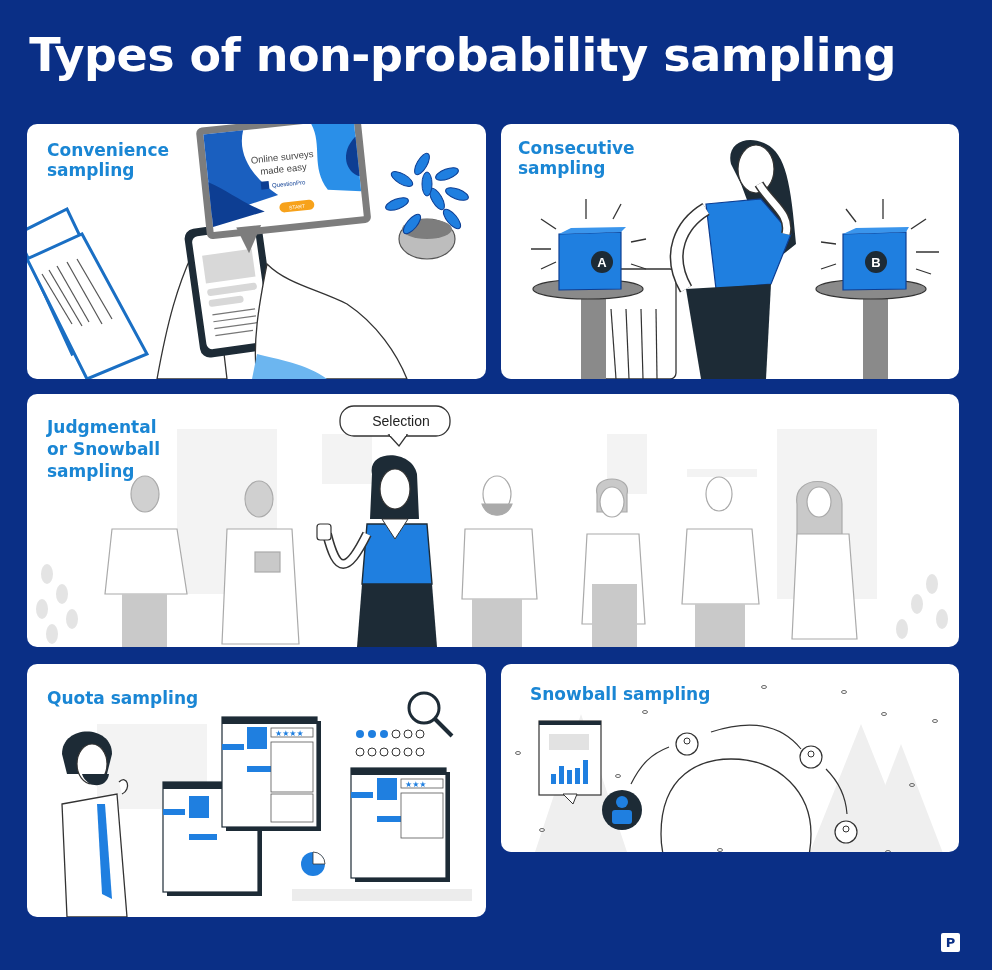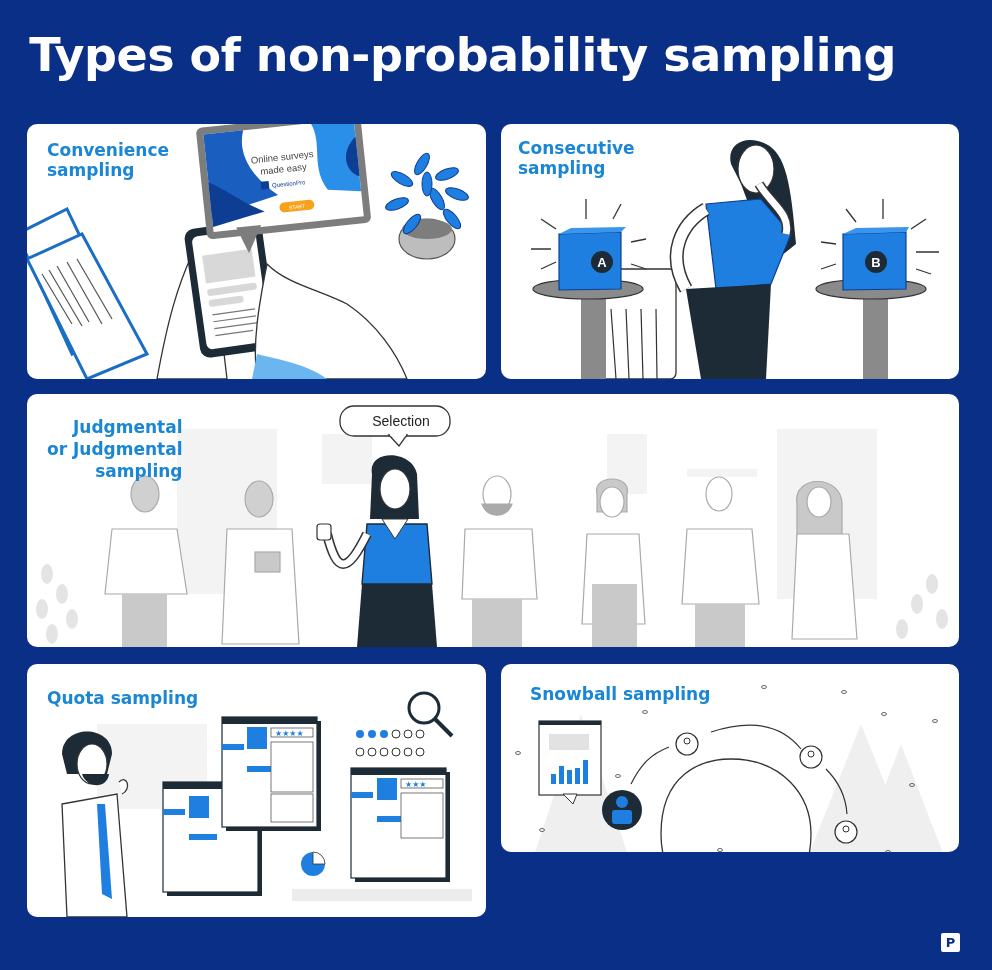--- a/index.html
+++ b/index.html
@@ -238,23 +238,23 @@
       <ellipse cx="692" cy="100" rx="13" ry="17"></ellipse>
       <path d="M660 135 L725 135 L732 210 L655 210 Z"></path>
       <rect x="668" y="210" width="50" height="43" fill="#c9c9c9" stroke="none"></rect>
     </g>
     <g stroke="#aaa" stroke-width="1.2" fill="#fff">
       <path d="M770 110 C765 80 815 80 815 110 L815 180 L770 180 Z" fill="#c9c9c9"></path>
       <ellipse cx="792" cy="108" rx="12" ry="15"></ellipse>
       <path d="M770 140 L822 140 L830 245 L765 245 Z"></path>
     </g>
   </svg>
-  <div class="card-label" style="left:20px;top:22px;line-height:22px;text-align:right;">
+  <div class="card-label" style="left:20px;top:22px;line-height:22px;">
     <div>Judgmental</div>
-    <div>or Judgmental</div>
+    <div>or Snowball</div>
     <div>sampling</div>
   </div>
 </div>
 
 <div class="card" style="left:27px;top:664px;width:459px;height:253px;">
   <svg class="art" width="459" height="253" viewBox="0 0 459 253">
     <rect x="70" y="60" width="110" height="85" fill="#f3f3f3"></rect>
     <rect x="265" y="225" width="180" height="12" fill="#ececec"></rect>
 
     <g>

